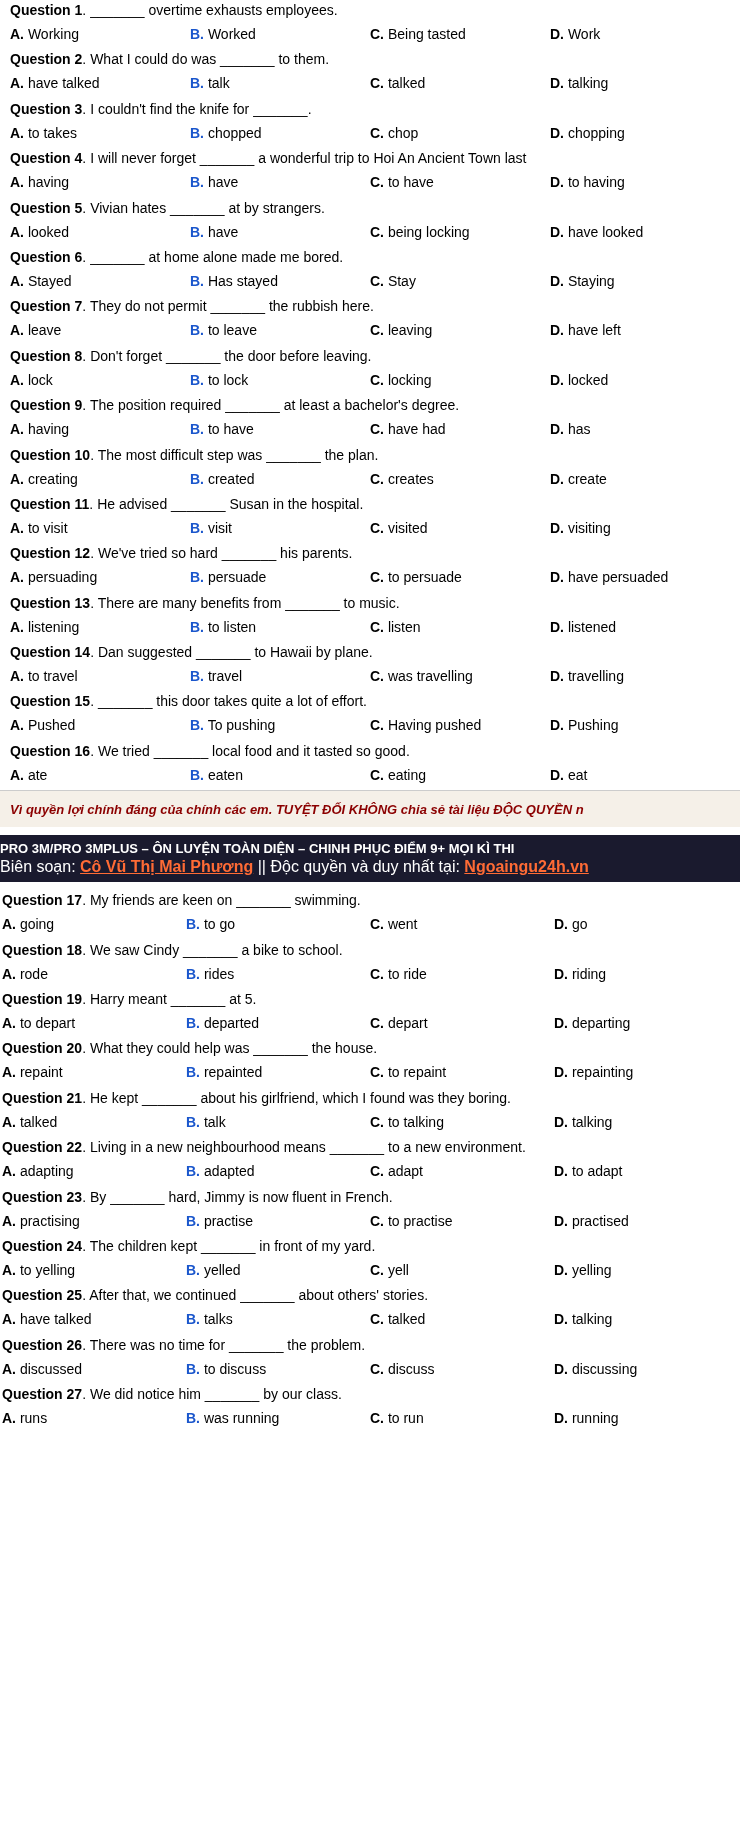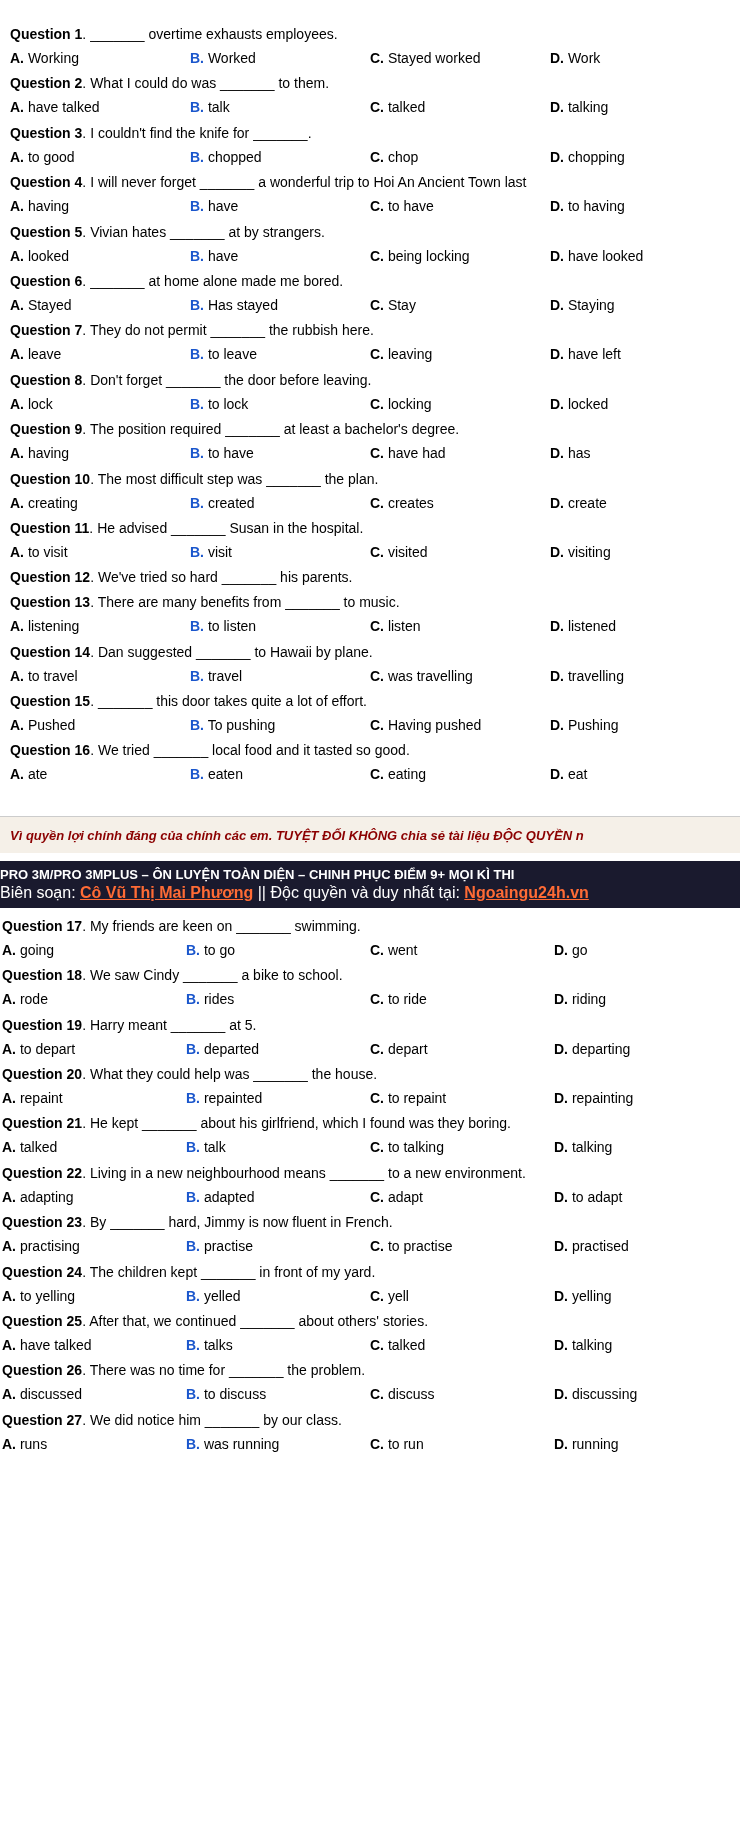--- a/index.html
+++ b/index.html
@@ -6,21 +6,21 @@
     body {
       font-family: Arial, sans-serif;
       font-size: 14px;
       background: #fff;
       width: 740px;
       min-height: 1833px;
       color: #000;
       position: relative;
     }
     .page-section {
-      padding: 24px 10px;
+      padding: 0 10px;
       background: #fff;
     }
     .question-block {
       margin-bottom: 4px;
     }
     .question-line {
       font-weight: bold;
       color: #000;
       margin-bottom: 2px;
       line-height: 1.5;
@@ -91,37 +91,37 @@
   </style>
 </head>
 <body>
 
 <div class="page-section" id="section1-container">
 <div class="question-block">
       <div class="question-line"><span class="bold">Question 1</span><span class="qtext">. _______ overtime exhausts employees.</span></div>
       <div class="answers-line">
         <div class="answer-item"><span class="aletter">A.</span> <span>Working</span></div>
         <div class="answer-item"><span class="aletter correct blue">B.</span> <span>Worked</span></div>
-        <div class="answer-item"><span class="aletter">C.</span> <span>Stayed worked</span></div>
+        <div class="answer-item"><span class="aletter">C.</span> <span>Being tasted</span></div>
         <div class="answer-item"><span class="aletter">D.</span> <span>Work</span></div>
       </div>
     </div>
     <div class="question-block">
       <div class="question-line"><span class="bold">Question 2</span><span class="qtext">. What I could do was _______ to them.</span></div>
       <div class="answers-line">
         <div class="answer-item"><span class="aletter">A.</span> <span>have talked</span></div>
         <div class="answer-item"><span class="aletter correct blue">B.</span> <span>talk</span></div>
         <div class="answer-item"><span class="aletter">C.</span> <span>talked</span></div>
         <div class="answer-item"><span class="aletter">D.</span> <span>talking</span></div>
       </div>
     </div>
     <div class="question-block">
       <div class="question-line"><span class="bold">Question 3</span><span class="qtext">. I couldn't find the knife for _______.</span></div>
       <div class="answers-line">
-        <div class="answer-item"><span class="aletter">A.</span> <span>to good</span></div>
+        <div class="answer-item"><span class="aletter">A.</span> <span>to takes</span></div>
         <div class="answer-item"><span class="aletter correct blue">B.</span> <span>chopped</span></div>
         <div class="answer-item"><span class="aletter">C.</span> <span>chop</span></div>
         <div class="answer-item"><span class="aletter">D.</span> <span>chopping</span></div>
       </div>
     </div>
     <div class="question-block">
       <div class="question-line"><span class="bold">Question 4</span><span class="qtext">. I will never forget _______ a wonderful trip to Hoi An Ancient Town last</span></div>
       <div class="answers-line">
         <div class="answer-item"><span class="aletter">A.</span> <span>having</span></div>
         <div class="answer-item"><span class="aletter correct blue">B.</span> <span>have</span></div>
@@ -187,20 +187,26 @@
       <div class="question-line"><span class="bold">Question 11</span><span class="qtext">. He advised _______ Susan in the hospital.</span></div>
       <div class="answers-line">
         <div class="answer-item"><span class="aletter">A.</span> <span>to visit</span></div>
         <div class="answer-item"><span class="aletter correct blue">B.</span> <span>visit</span></div>
         <div class="answer-item"><span class="aletter">C.</span> <span>visited</span></div>
         <div class="answer-item"><span class="aletter">D.</span> <span>visiting</span></div>
       </div>
     </div>
     <div class="question-block">
       <div class="question-line"><span class="bold">Question 12</span><span class="qtext">. We've tried so hard _______ his parents.</span></div>
+      <div class="answers-line">
+        <div class="answer-item"><span class="aletter">A.</span> <span>persuading</span></div>
+        <div class="answer-item"><span class="aletter correct blue">B.</span> <span>persuade</span></div>
+        <div class="answer-item"><span class="aletter">C.</span> <span>to persuade</span></div>
+        <div class="answer-item"><span class="aletter">D.</span> <span>have persuaded</span></div>
+      </div>
     </div>
     <div class="question-block">
       <div class="question-line"><span class="bold">Question 13</span><span class="qtext">. There are many benefits from _______ to music.</span></div>
       <div class="answers-line">
         <div class="answer-item"><span class="aletter">A.</span> <span>listening</span></div>
         <div class="answer-item"><span class="aletter correct blue">B.</span> <span>to listen</span></div>
         <div class="answer-item"><span class="aletter">C.</span> <span>listen</span></div>
         <div class="answer-item"><span class="aletter">D.</span> <span>listened</span></div>
       </div>
     </div>

